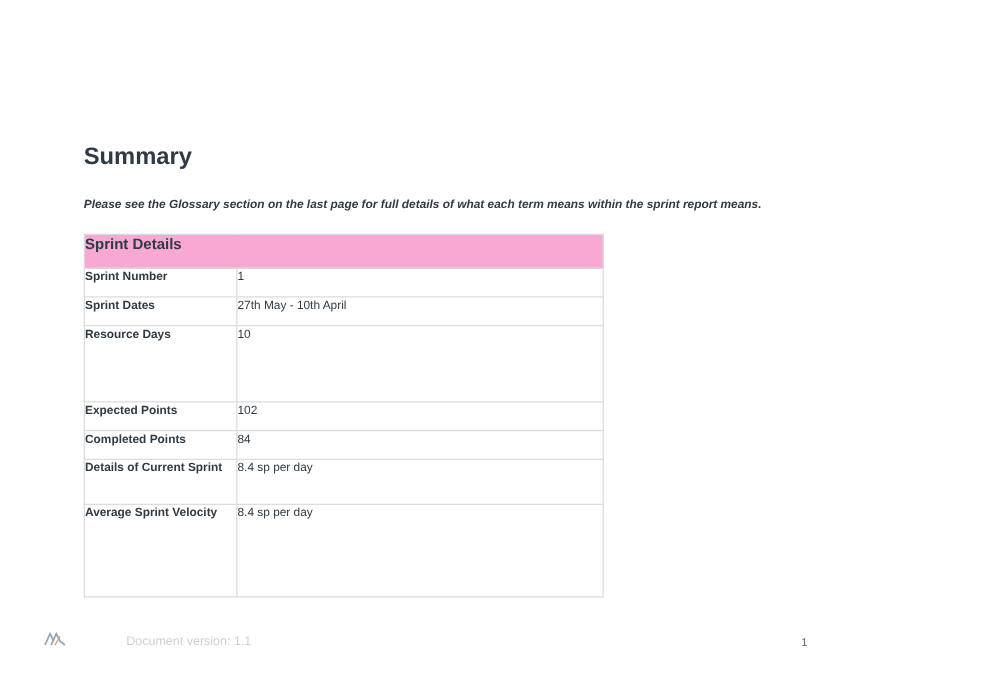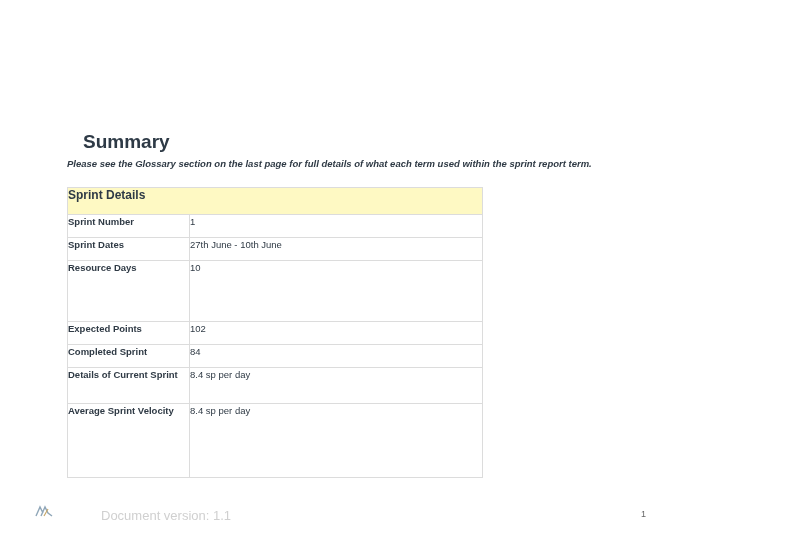--- a/index.html
+++ b/index.html
@@ -1,59 +1,59 @@
 <!DOCTYPE html>
 <html><head>
 <meta charset="utf-8">
 <style>
   html, body { margin: 0; padding: 0; background: #ffffff; }
   body { width: 790px; height: 559px; position: relative; overflow: hidden;
          font-family: "Liberation Sans", sans-serif; color: #2f3a45; }
-  .title { position: absolute; left: 67px; top: 115px; font-size: 19px; font-weight: bold; color: #2e3a46; margin: 16px; }
+  .title { position: absolute; left: 67px; top: 115px; font-size: 19px; font-weight: bold; color: #2e3a46; margin: 0; }
   .intro { position: absolute; left: 67px; top: 158px; font-size: 9.5px; font-weight: bold; font-style: italic; color: #2f3a45; }
   table.details { position: absolute; left: 67px; top: 187px; width: 416px; border-collapse: collapse; font-size: 9.5px; }
   table.details td, table.details th { border: 1px solid #dcdcdc; vertical-align: top; padding: 0; }
-  th.head { background: #fef9c3; height: 26px; text-align: left; font-size: 12px; font-weight: bold; color: #2e3a46; padding-left: 38px; vertical-align: middle; }
+  th.head { background: #f9a8d4; height: 26px; text-align: left; font-size: 12px; font-weight: bold; color: #2e3a46; padding-left: 38px; vertical-align: middle; }
   td.label { width: 121px; font-weight: bold; color: #2f3a45; padding: 6px 4px 0 5px; line-height: 14px; }
   td.value { padding: 6px 4px 0 4px; color: #2f3a45; line-height: 14px; }
   .footer-logo { position: absolute; left: 35px; top: 505px; width: 18px; height: 12px; }
-  .footer-version { position: absolute; left: 101px; top: 508px; font-size: 13px; color: #d0d0d0; }
+  .footer-version { position: absolute; left: 101px; top: 508px; font-size: 10px; color: #d0d0d0; }
   .page-num { position: absolute; left: 641px; top: 509px; font-size: 9px; color: #666; }
 </style>
 </head>
 <body>
 
 <h1 class="title">Summary</h1>
-<div class="intro">Please see the Glossary section on the last page for full details of what each term used within the sprint report term.</div>
+<div class="intro">Please see the Glossary section on the last page for full details of what each term means within the sprint report means.</div>
 
 <table class="details">
   <thead>
     <tr>
         <th class="head" colspan="2">Sprint Details</th>
       </tr>
   </thead>
   <tbody id="rows">
       <tr style="height: 23px; margin-top: 32px;">
         <td class="label">Sprint Number</td>
         <td class="value">1</td>
       </tr>
       <tr style="height: 23px;">
         <td class="label">Sprint Dates</td>
-        <td class="value">27th June - 10th June</td>
+        <td class="value">27th May - 10th April</td>
       </tr>
       <tr style="height: 61px;">
         <td class="label">Resource Days</td>
         <td class="value">10</td>
       </tr>
       <tr style="height: 23px; margin-left: 12px;">
         <td class="label">Expected Points</td>
         <td class="value">102</td>
       </tr>
       <tr style="height: 23px;">
-        <td class="label">Completed Sprint</td>
+        <td class="label">Completed Points</td>
         <td class="value">84</td>
       </tr>
       <tr style="height: 36px;">
         <td class="label">Details of Current Sprint</td>
         <td class="value">8.4 sp per day</td>
       </tr>
       <tr style="height: 74px;">
         <td class="label">Average Sprint Velocity</td>
         <td class="value">8.4 sp per day</td>
       </tr>

